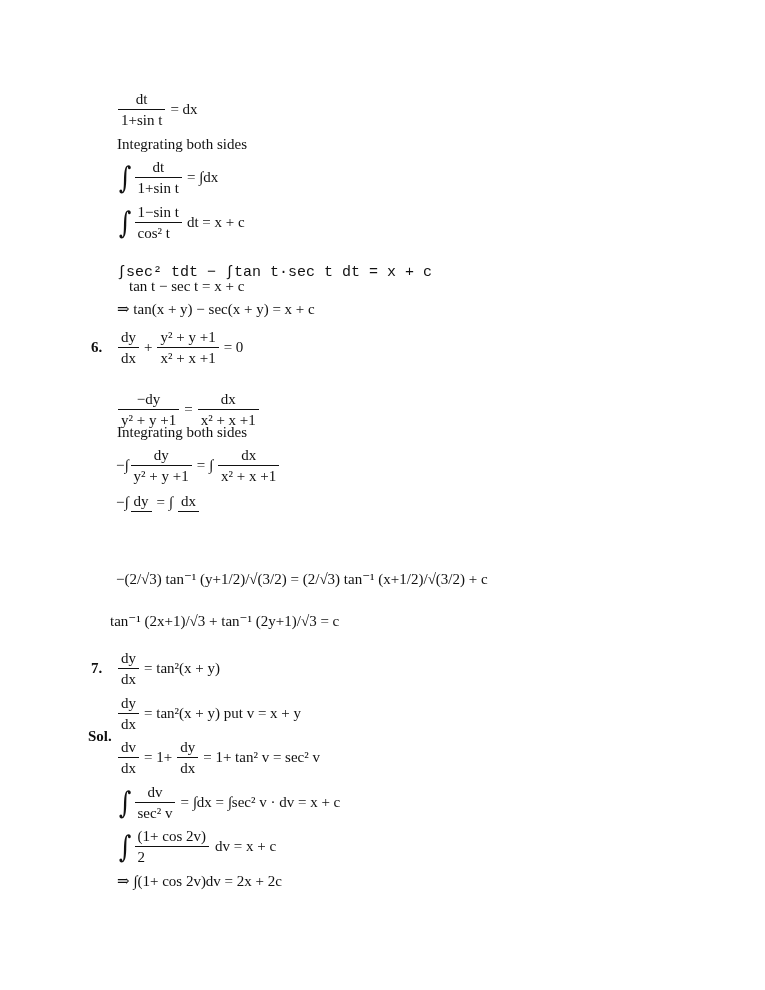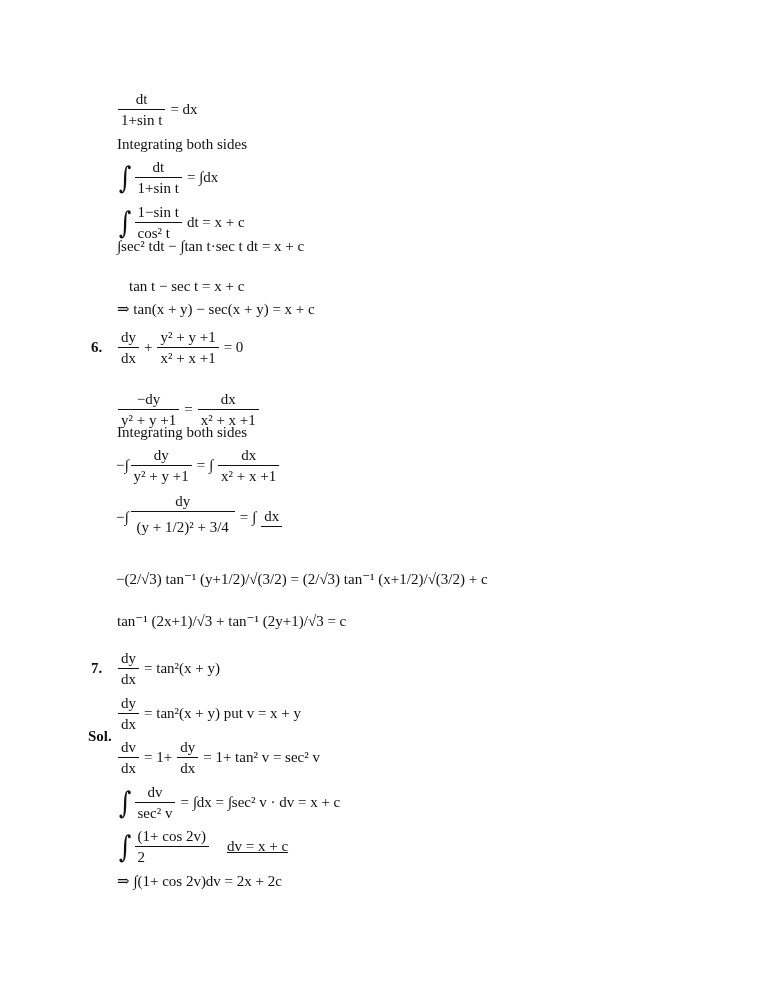--- a/index.html
+++ b/index.html
@@ -39,21 +39,21 @@
 
 <div class="line" style="left:117px; top:203px;">
   <span class="int">∫</span>
   <span class="frac">
     <span class="n">1−sin t</span>
     <span class="d">cos² t</span>
   </span>
   <span class="txt">dt = x + c</span>
 </div>
 
-<div class="line" style="left:117px; top:238px;">
+<div class="line" style="left:117px; top:264px;font-family:Liberation Mono, monospace;">
   <span>∫sec² tdt − ∫tan t·sec t  dt = x + c</span>
 </div>
 
 <div class="line" style="left:117px; top:278px;margin-left:12px;">
   <span>tan t − sec t = x + c</span>
 </div>
 
 <div class="line" style="left:117px; top:300px;">
   <span>⇒ tan(x + y) − sec(x + y) = x + c</span>
 </div>
@@ -99,33 +99,32 @@
   <span class="frac">
     <span class="n">dx</span>
     <span class="d">x² + x +1</span>
   </span>
 </div>
 
 <div class="line" style="left:116px; top:492px;">
   <span class="txt" style="margin:0;">−∫</span>
   <span class="frac">
     <span class="n">dy</span>
-    <span class="d" style="padding:6px 6px;">(y + 1/2)² + 3/4</span>
   </span>
   <span class="txt">= ∫</span>
   <span class="frac">
     <span class="n">dx</span>
   </span>
 </div>
 
 <div class="line" style="left:116px; top:570px;">
   <span>−(2/√3) tan⁻¹ (y+1/2)/√(3/2) = (2/√3) tan⁻¹ (x+1/2)/√(3/2) + c</span>
 </div>
 
-<div class="line" style="left:117px; top:612px;">
+<div class="line" style="left:110px; top:612px;">
   <span>tan⁻¹ (2x+1)/√3 + tan⁻¹ (2y+1)/√3 = c</span>
 </div>
 
 <div class="num" style="left:91px; top:660px;">7.</div>
 
 <div class="line" style="left:116px; top:649px;">
   <span class="frac">
     <span class="n">dy</span>
     <span class="d">dx</span>
   </span>
@@ -163,18 +162,18 @@
   </span>
   <span class="txt">= ∫dx = ∫sec² v · dv = x + c</span>
 </div>
 
 <div class="line" style="left:117px; top:827px;">
   <span class="int">∫</span>
   <span class="frac">
     <span class="n">(1+ cos 2v)</span>
     <span class="d">2</span>
   </span>
-  <span class="txt" style="margin-left:16px;text-decoration:underline;">dv = x + c</span>
+  <span class="txt" style="margin-left:4px;">dv = x + c</span>
 </div>
 
 <div class="line" style="left:117px; top:872px;">
   <span>⇒ ∫(1+ cos 2v)dv = 2x + 2c</span>
 </div>
 
 </body></html>

